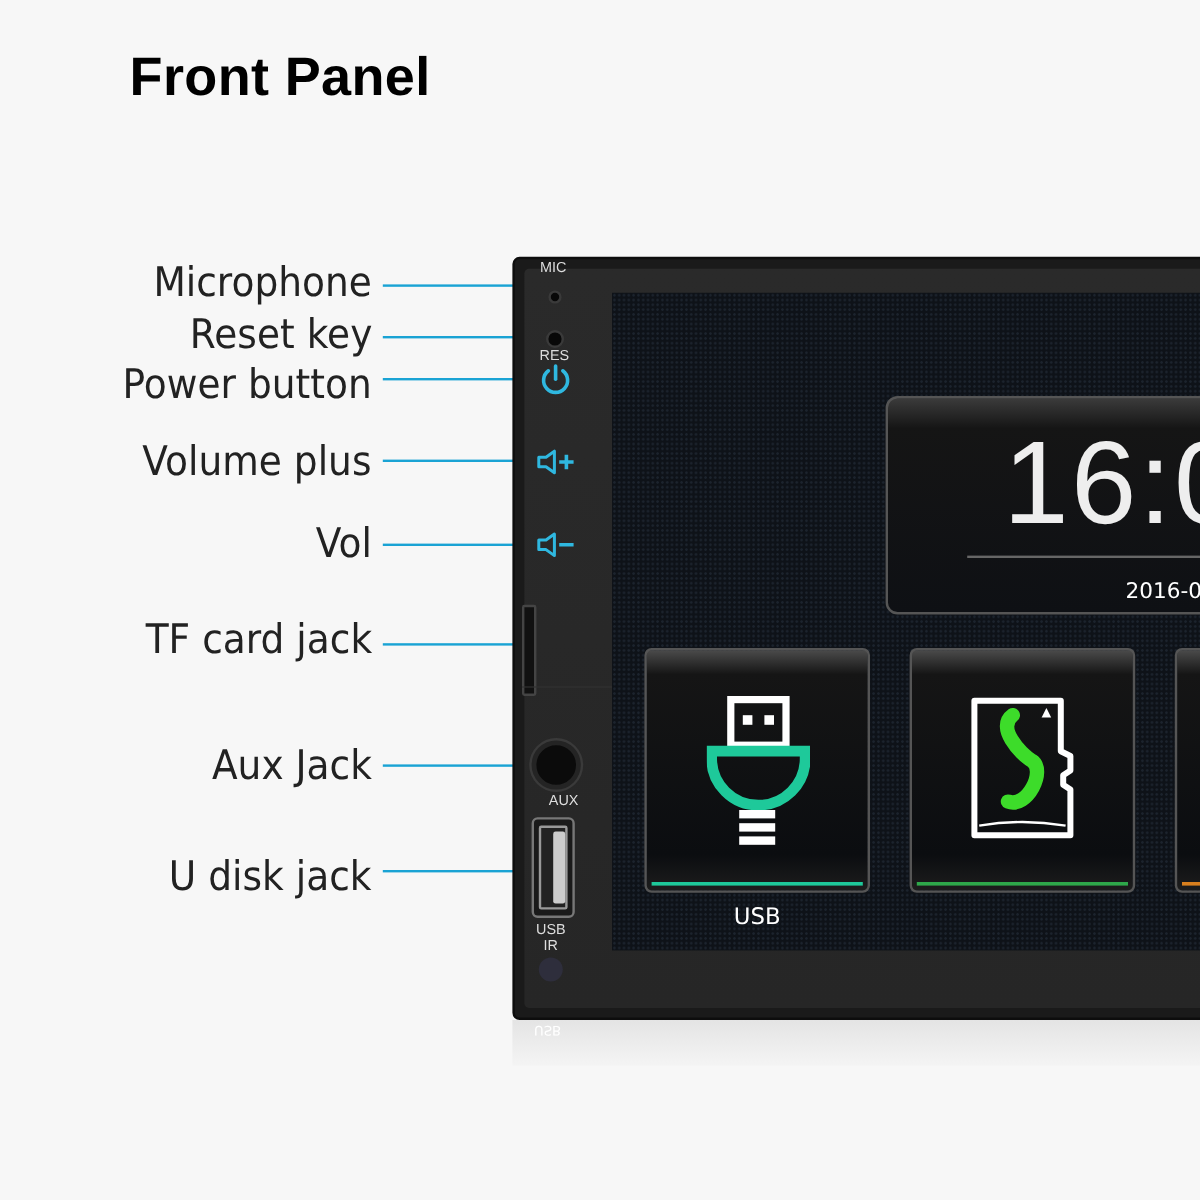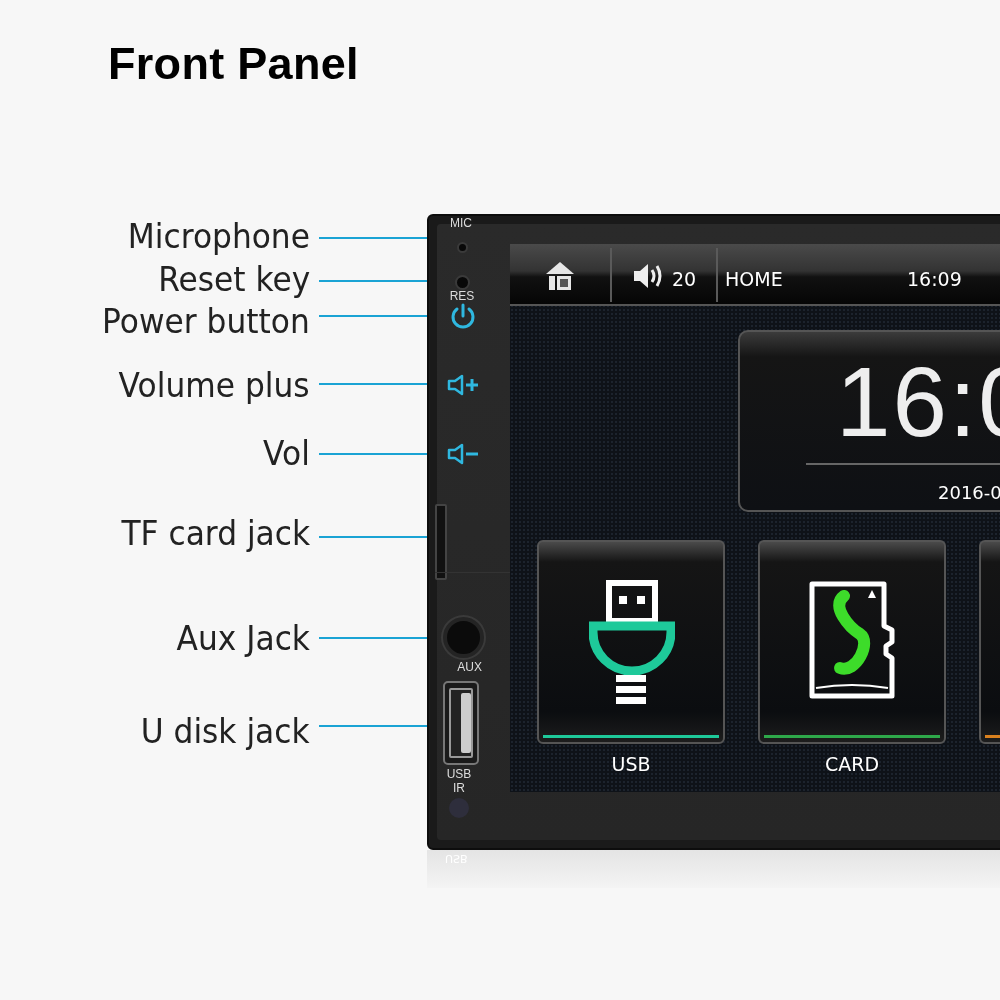--- a/index.html
+++ b/index.html
@@ -94,38 +94,20 @@
 <div style="position:absolute; left:443px; top:681px; width:36px; height:84px; background:#1a1a1a; border:2px solid #777; border-radius:5px;">
   <div style="position:absolute; left:4px; top:5px; width:24px; height:70px; border:2px solid #999; border-radius:2px; background:#222;">
     <div style="position:absolute; left:10px; top:3px; width:10px; height:60px; background:#ccc; border-radius:2px;"></div>
   </div>
 </div>
 <div class="side-text" style="left:441px; top:767px; width:36px; line-height:14px;">USB</div>
 <div class="side-text" style="left:441px; top:781px; width:36px; line-height:14px;">IR</div>
 <div style="position:absolute; left:449px; top:798px; width:20px; height:20px; border-radius:50%; background:#2e2e3c;"></div>
 
 <div class="screen">
-  <div class="statusbar">
-    <svg style="position:absolute; left:34px; top:16px;" width="32" height="32" viewBox="0 0 32 32">
-      <polygon points="16,2 30,14 2,14" fill="#e6e6e6"></polygon>
-      <rect x="5" y="16" width="6" height="14" fill="#e6e6e6"></rect>
-      <rect x="13" y="16" width="14" height="14" fill="#e6e6e6"></rect>
-      <rect x="16" y="19" width="8" height="8" fill="#555"></rect>
-    </svg>
-    <div class="sb-sep" style="left:100px;"></div>
-    <svg style="position:absolute; left:122px; top:18px;" width="36" height="28" viewBox="0 0 36 28">
-      <path d="M2 9 H8 L16 2 V26 L8 19 H2 Z" fill="#eee"></path>
-      <path d="M20 8 Q24 14 20 20" fill="none" stroke="#eee" stroke-width="3"></path>
-      <path d="M25 4 Q31 14 25 24" fill="none" stroke="#eee" stroke-width="3"></path>
-    </svg>
-    <div class="sb-text" style="left:162px;">20</div>
-    <div class="sb-text sb-sep" style="left:206px; top:4px; font-size:0;"></div>
-    <div class="sb-text" style="left:215px;">HOME</div>
-    <div class="sb-text" style="left:397px;">16:09</div>
-  </div>
 
   <div class="clock-card">
     <div class="clock-time">16:0</div>
     <div class="clock-line"></div>
     <div class="clock-date">2016-0</div>
   </div>
 
   <div class="tile" style="left:27px;">
     <svg style="position:absolute; left:50px; top:38px;" width="86" height="126" viewBox="0 0 86 126">
       <rect x="20" y="3" width="46" height="38" fill="none" stroke="#fff" stroke-width="6"></rect>
@@ -142,18 +124,17 @@
 
   <div class="tile" style="left:248px;">
     <svg style="position:absolute; left:46px; top:36px;" width="96" height="128" viewBox="0 0 96 128">
       <path d="M6 6 H78 V48 L86 52 V64 L80 68 V76 L86 80 V118 H6 Z" fill="none" stroke="#fff" stroke-width="5" stroke-linejoin="round"></path>
       <path d="M10 110 Q46 104 82 110" fill="none" stroke="#fff" stroke-width="2"></path>
       <polygon points="66,12 70,20 62,20" fill="#fff"></polygon>
       <path d="M38 18 C24 28 44 50 54 56 C66 64 50 96 34 90" fill="none" stroke="#3ddc2a" stroke-width="12" stroke-linecap="round"></path>
     </svg>
     <div class="tile-bar" style="background:#2ea84a;"></div>
   </div>
-  <div class="tile-label" style="left:248px;">CARD</div>
 
   <div class="tile" style="left:469px;">
     <div class="tile-bar" style="background:#d9801e;"></div>
   </div>
 </div>
 
 </body></html>

